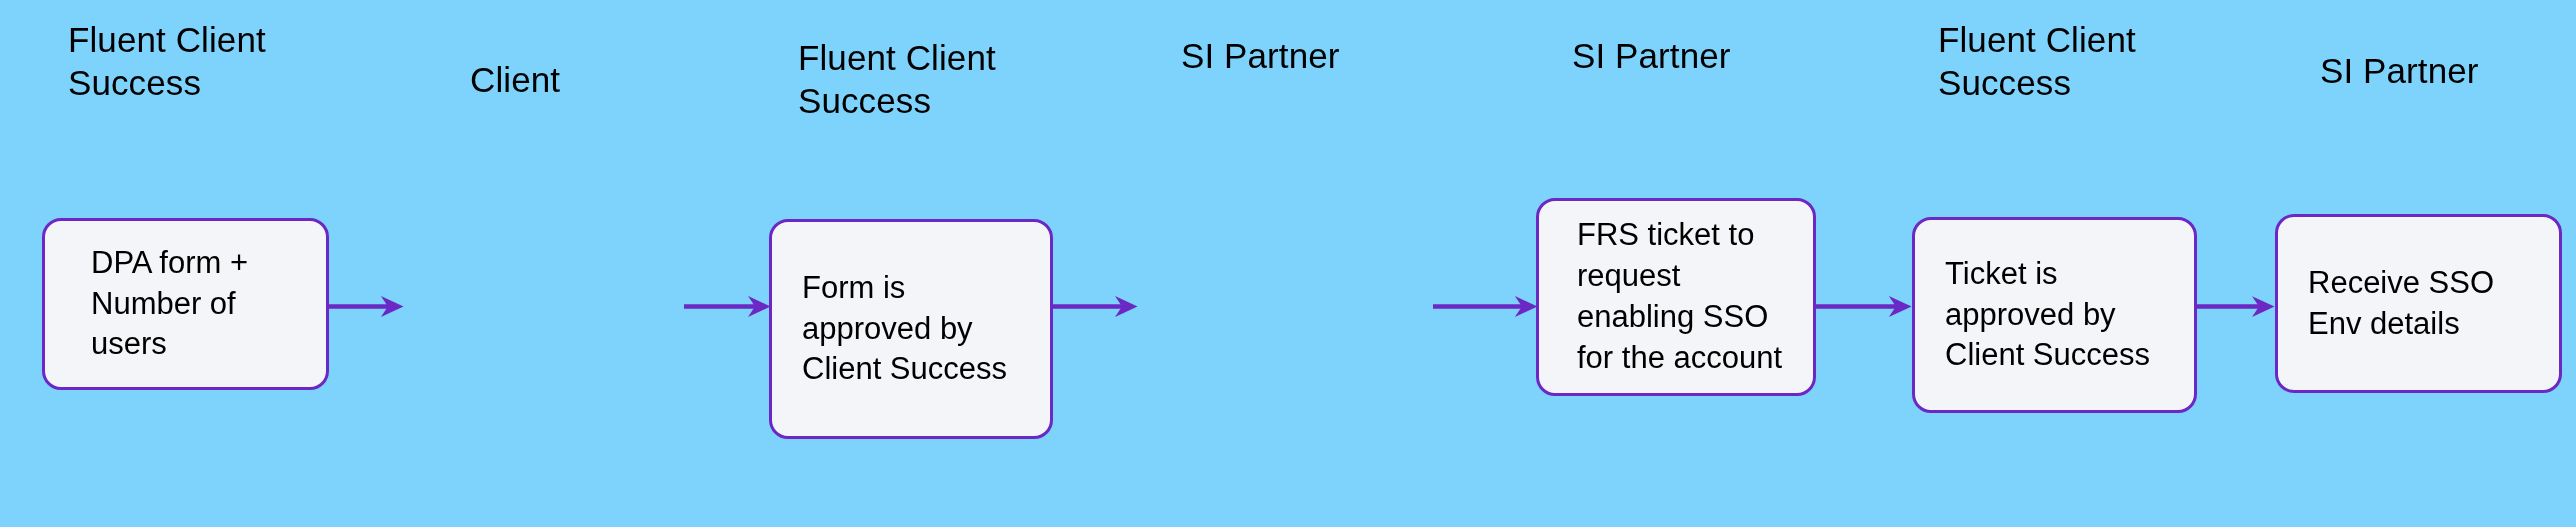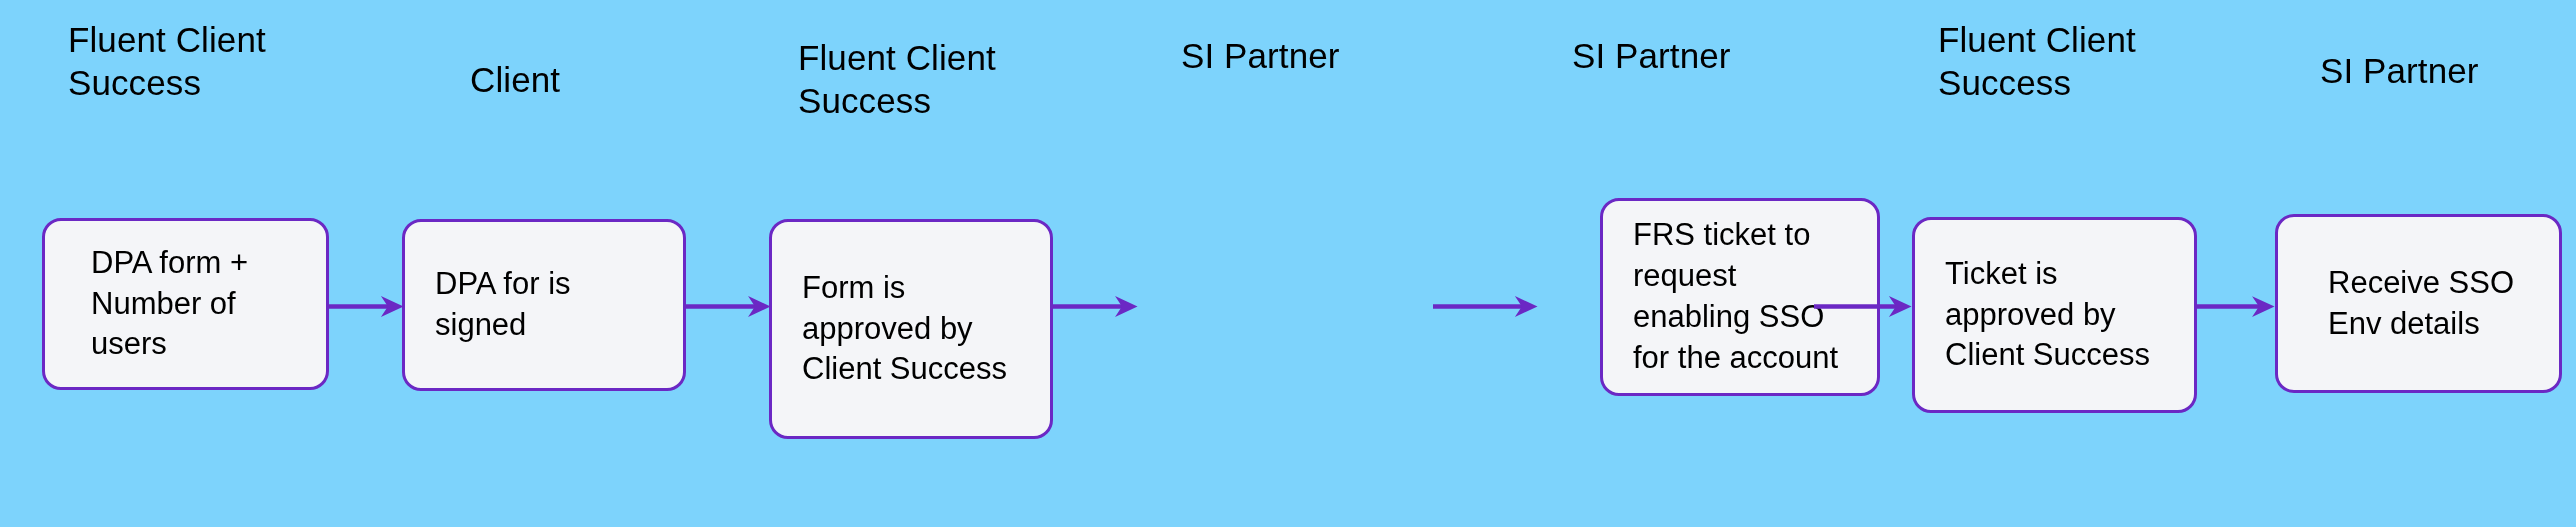--- a/index.html
+++ b/index.html
@@ -80,46 +80,42 @@
   <div class="role-label" style="left:1938px;top:19px;">Fluent Client
 Success</div>
   <div class="role-label" style="left:2320px;top:50px;">SI Partner</div>
 
   <div class="step-box" style="left:42px;  top:218px; width:287px; height:172px;padding-left:16px;">
     <div class="step-text">DPA form +
 Number of
 users</div>
   </div>
 
-  <div class="step-box" style="left:402px; top:219px; width:284px; height:172px;">
-    <div class="step-text">DPA for is
-signed</div>
-  </div>
 
   <div class="step-box" style="left:769px; top:219px; width:284px; height:220px;">
     <div class="step-text">Form is
 approved by
 Client Success</div>
   </div>
 
 
-  <div class="step-box" style="left:1600px;top:198px; width:280px; height:198px;">
+  <div class="step-box" style="left:1536px;top:198px; width:280px; height:198px;padding-left:8px;">
     <div class="step-text">FRS ticket to
 request
 enabling SSO
 for the account</div>
   </div>
 
   <div class="step-box" style="left:1912px;top:217px; width:285px; height:196px;">
     <div class="step-text">Ticket is
 approved by
 Client Success</div>
   </div>
 
-  <div class="step-box" style="left:2275px;top:214px; width:287px; height:179px;padding-left:20px;">
+  <div class="step-box" style="left:2275px;top:214px; width:287px; height:179px;">
     <div class="step-text">Receive SSO
 Env details</div>
   </div>
 
   <div class="connector" style="left:327px; top:289px; width:80px;">
     <svg width="80" height="35" viewBox="0 0 92 40" aria-hidden="true">
       <line x1="0" y1="20" x2="72" y2="20" stroke="#6b28c4" stroke-width="5"></line>
       <path d="M 88 20 L 62 8 L 70 20 L 62 32 Z" fill="#6b28c4"></path>
     </svg>
   </div>

